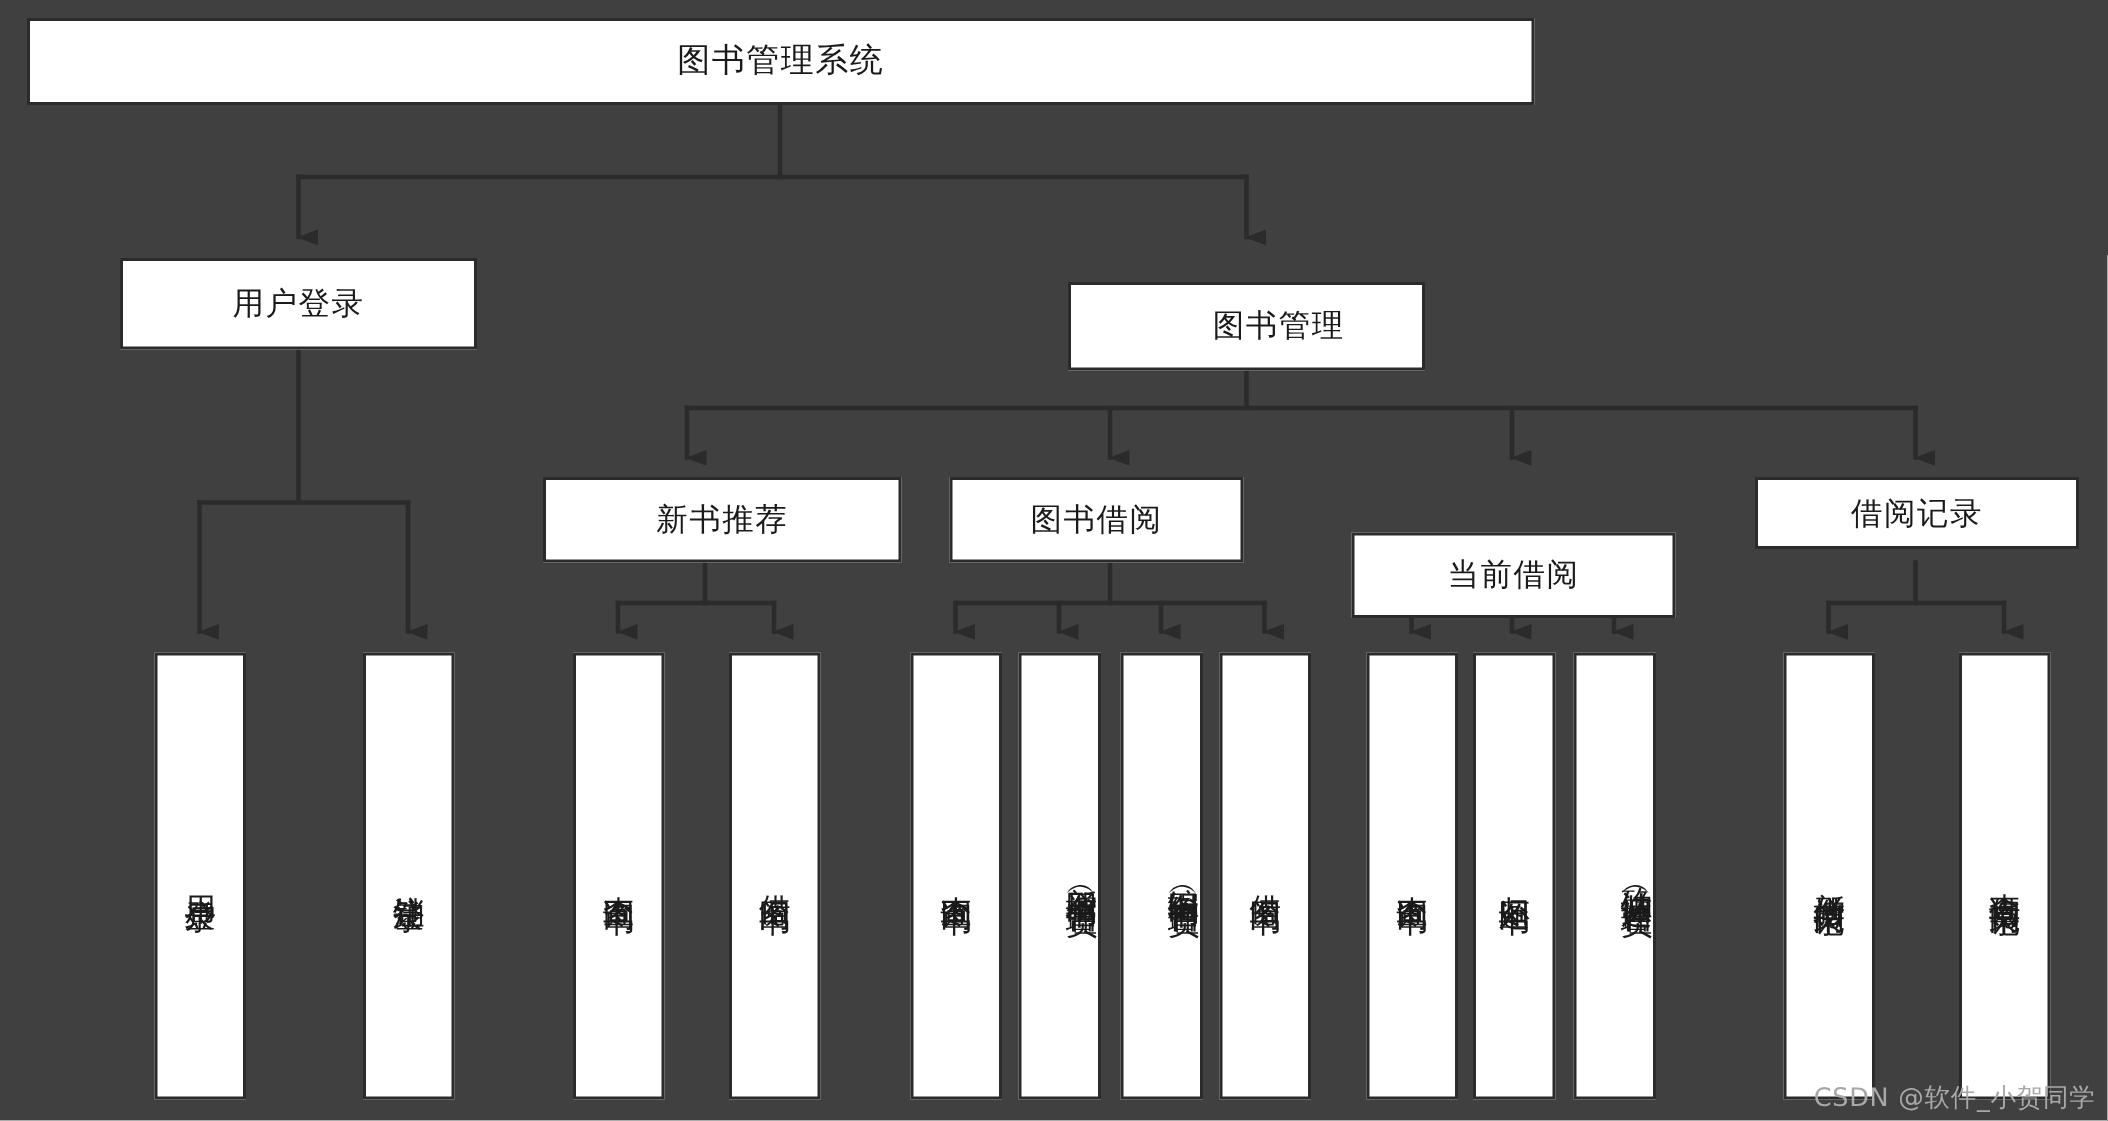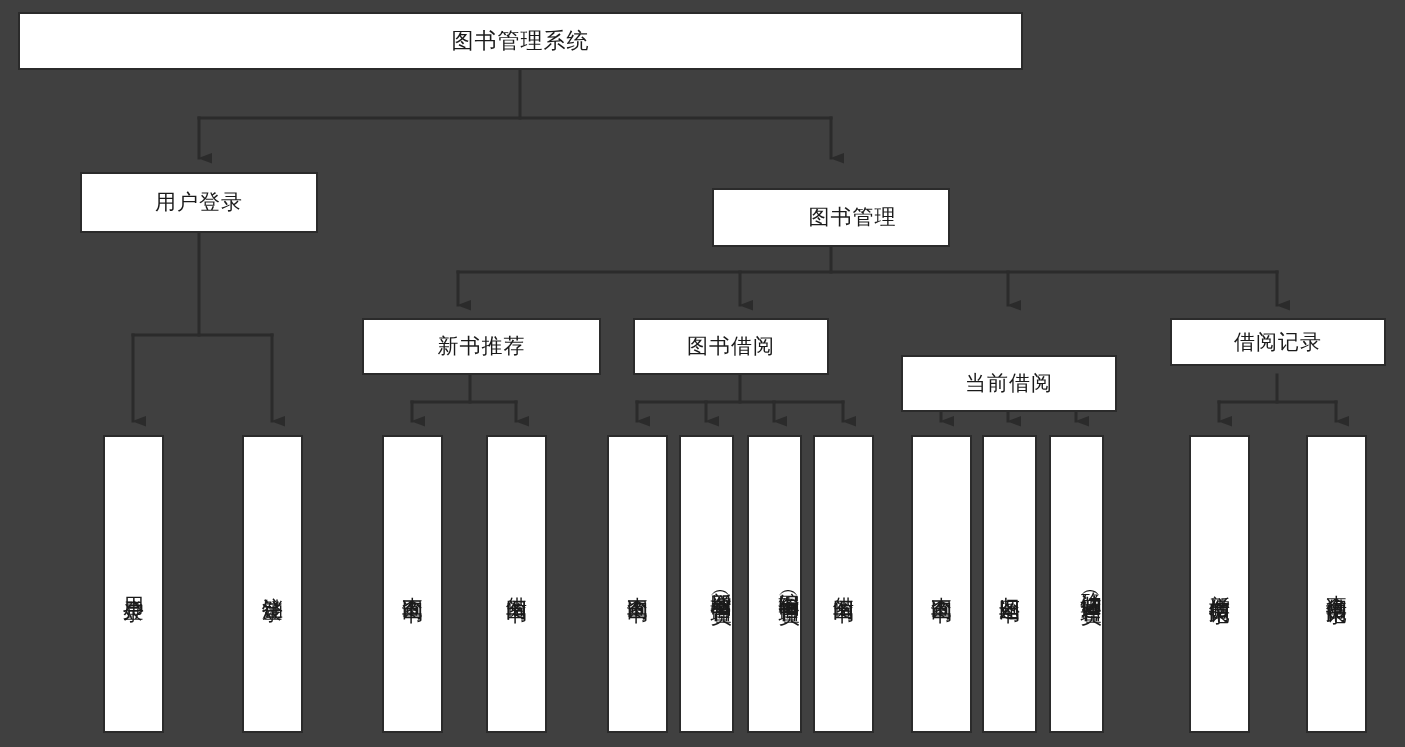--- a/index.html
+++ b/index.html
@@ -197,14 +197,15 @@
   </div>
 
   <div class="node vertical" style="left:1189px; top:435px; width:61px; height:298px;">
     <span>新增借阅记录</span>
   </div>
 
   <div class="node vertical" style="left:1306px; top:435px; width:61px; height:298px;">
     <span>查询借阅记录</span>
   </div>
 
+  <div class="watermark">CSDN @软件_小贺同学</div>
 
 </div>
 
 </body></html>

